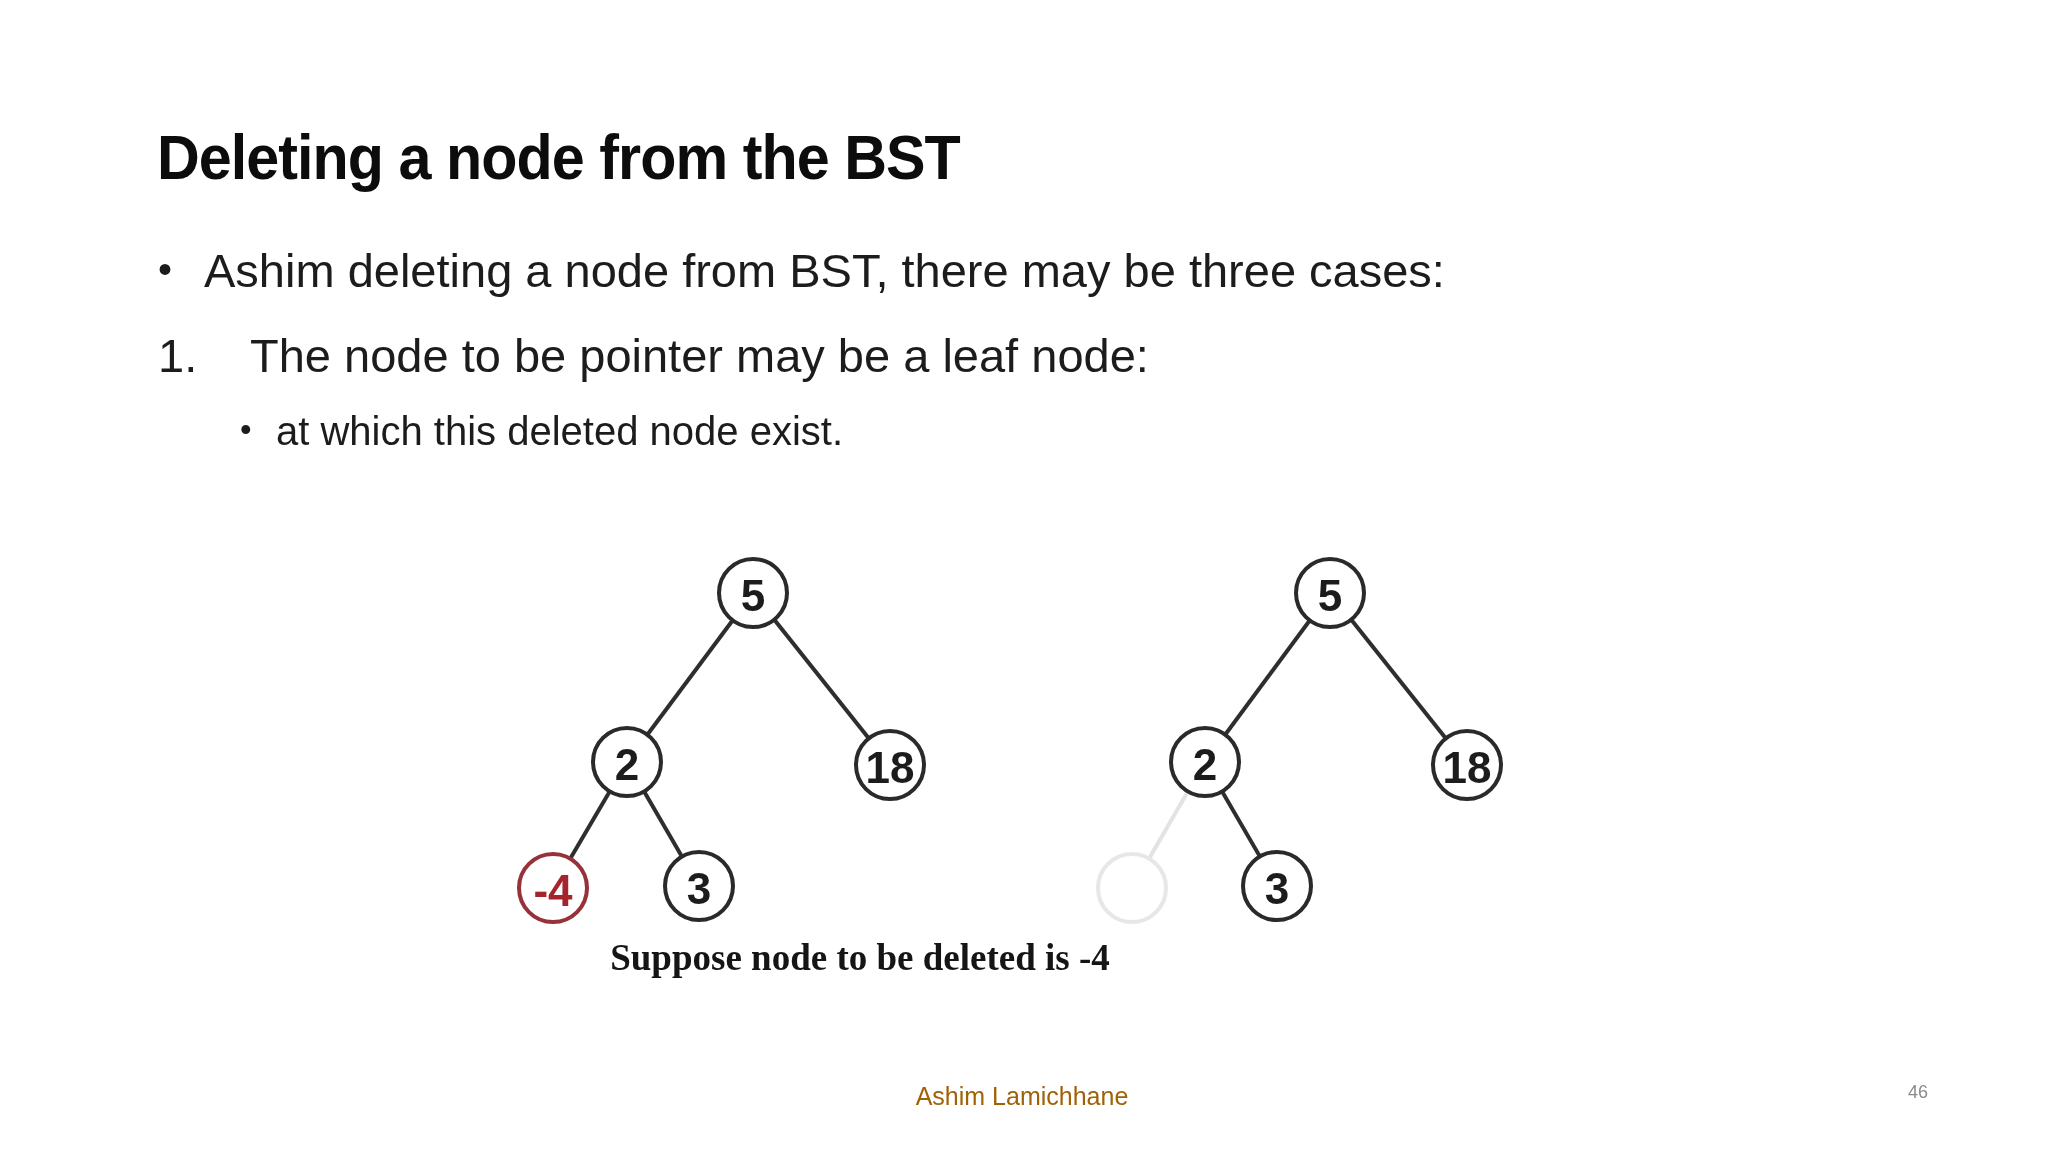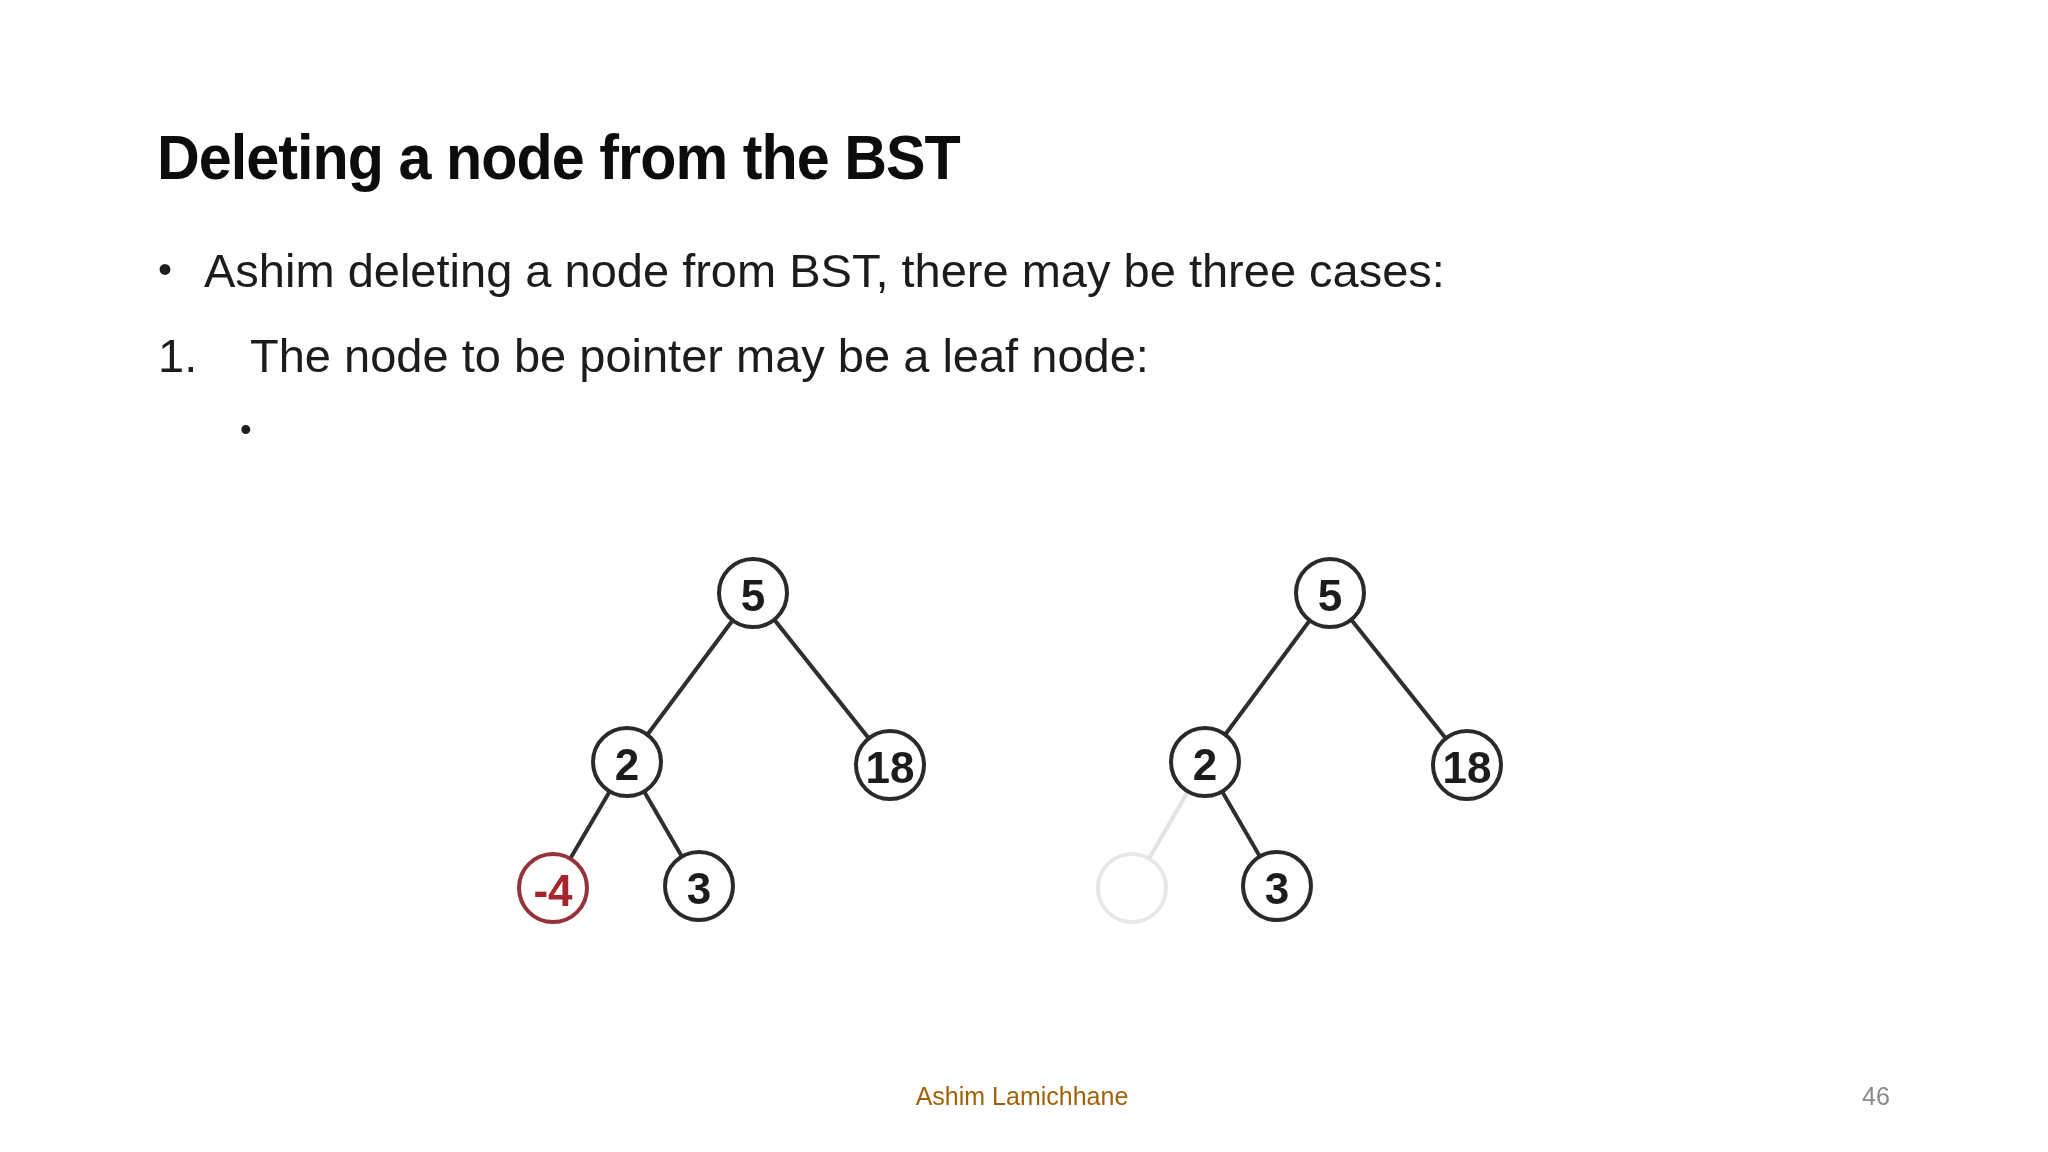--- a/index.html
+++ b/index.html
@@ -42,22 +42,22 @@
     font-weight: 700; font-size: 37px; color: #151515;
     white-space: nowrap;
   }
 
   .footer-author {
     position: absolute; left: 1022px; top: 1082px;
     transform: translateX(-50%);
     font-size: 25px; color: #a16207; white-space: nowrap;
   }
   .footer-page {
-    position: absolute; left: 1862px; top: 1082px;
-    font-size: 25px; color: #8a8a8a;
+    position: absolute; left: 1908px; top: 1082px;
+    font-size: 18px; color: #8a8a8a;
   }
 </style>
 </head>
 <body>
 
 <div class="slide">
 
   <h1 class="title">Deleting a node from the BST</h1>
 
   <div class="row row-intro">
@@ -66,20 +66,21 @@
   </div>
 
   <div class="row row-case1">
     <span class="marker">1.</span>
     <span class="btext">The node to be pointer may be a leaf node:</span>
   </div>
 
   <div class="row row-detail">
     <span class="marker">•</span>
     <span class="btext">
+      <span>at which this deleted node exist.</span>
     </span>
   </div>
 
   <svg id="tree-svg" class="tree-svg" viewBox="0 0 2048 1152">
       <g>
         <line x1="753" y1="593" x2="627" y2="762" stroke="#2e2e2e" stroke-width="4"></line>
         <line x1="753" y1="593" x2="890" y2="765" stroke="#2e2e2e" stroke-width="4"></line>
         <line x1="627" y1="762" x2="553" y2="888" stroke="#2e2e2e" stroke-width="4"></line>
         <line x1="627" y1="762" x2="699" y2="886" stroke="#2e2e2e" stroke-width="4"></line>
         <circle cx="753" cy="593" r="34" fill="#ffffff" stroke="#2a2a2a" stroke-width="4"></circle>
@@ -103,17 +104,18 @@
         <circle cx="1205" cy="762" r="34" fill="#ffffff" stroke="#2a2a2a" stroke-width="4"></circle>
         <text x="1205" y="764" text-anchor="middle" dominant-baseline="central" font-family="&quot;Liberation Sans&quot;, sans-serif" font-size="44" font-weight="600" fill="#1c1c1c">2</text>
         <circle cx="1467" cy="765" r="34" fill="#ffffff" stroke="#2a2a2a" stroke-width="4"></circle>
         <text x="1467" y="767" text-anchor="middle" dominant-baseline="central" font-family="&quot;Liberation Sans&quot;, sans-serif" font-size="44" font-weight="600" fill="#1c1c1c">18</text>
         <circle cx="1132" cy="888" r="34" fill="#ffffff" stroke="#e7e7e7" stroke-width="4"></circle>
         <circle cx="1277" cy="886" r="34" fill="#ffffff" stroke="#2a2a2a" stroke-width="4"></circle>
         <text x="1277" y="888" text-anchor="middle" dominant-baseline="central" font-family="&quot;Liberation Sans&quot;, sans-serif" font-size="44" font-weight="600" fill="#1c1c1c">3</text>
       </g>
     </svg>
 
+  <div class="caption">Suppose node to be deleted is -4</div>
 
   <div class="footer-author">Ashim Lamichhane</div>
   <div class="footer-page">46</div>
 
 </div>
 
 </body></html>

